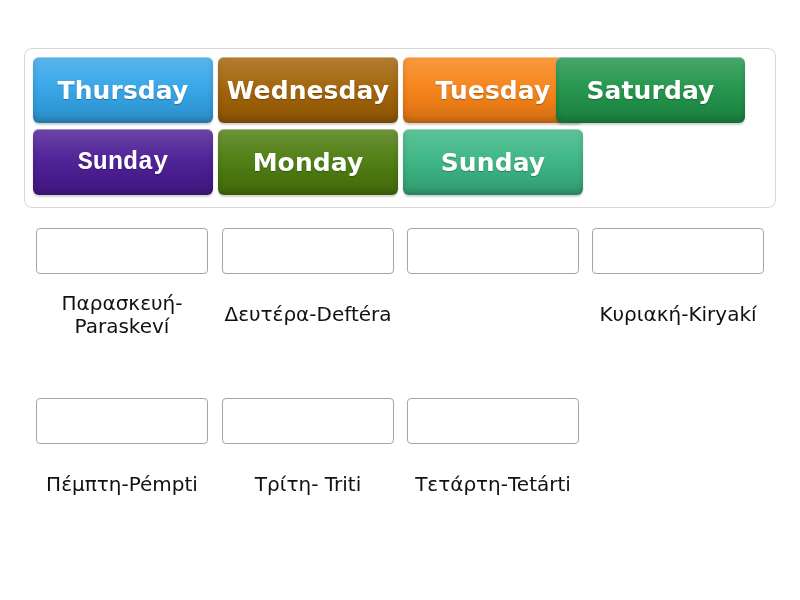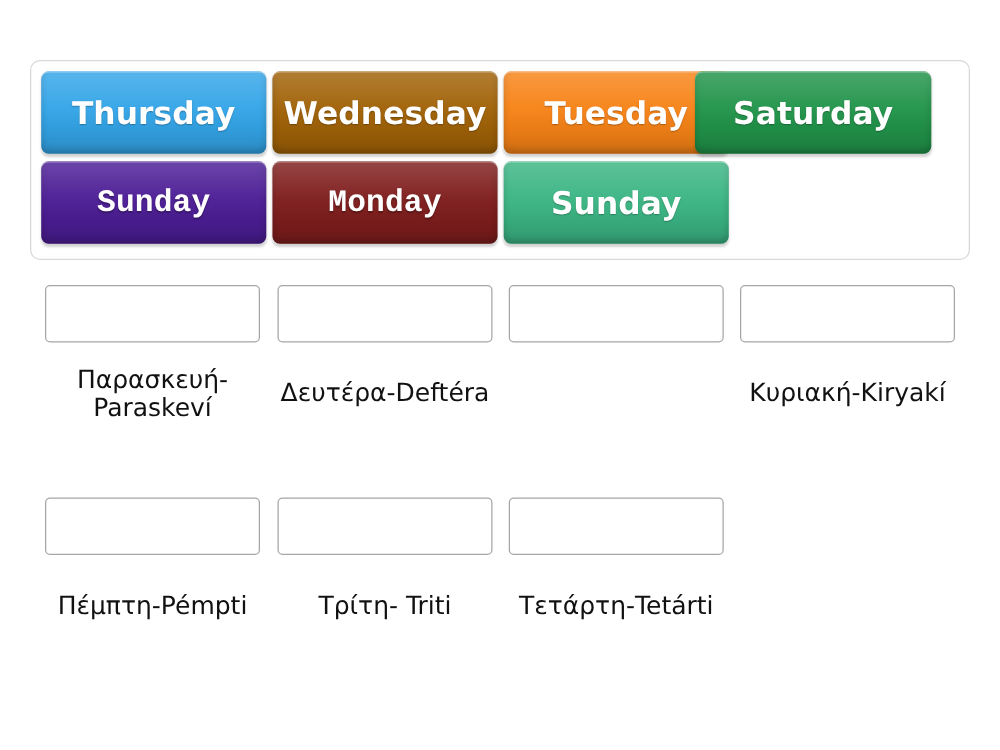--- a/index.html
+++ b/index.html
@@ -150,21 +150,21 @@
       </div>
       <div class="tile c3" style="background-color: rgb(33, 148, 74);">
         <span>Saturday</span>
       </div>
     </div>
 
     <div class="tray-row row2">
       <div class="tile c0" style="background-color: #4c1d95; font-family: Liberation Mono, monospace;">
         <span>Sunday</span>
       </div>
-      <div class="tile c1" style="background-color: #7f1d1d; font-family: Liberation Mono, monospace;">
+      <div class="tile c1" style="background-color: #4d7c0f;">
         <span>Monday</span>
       </div>
       <div class="tile c2" style="background-color: rgb(59, 181, 131);">
         <span>Sunday</span>
       </div>
     </div>
 
   </div>
 
   <div class="grid">

